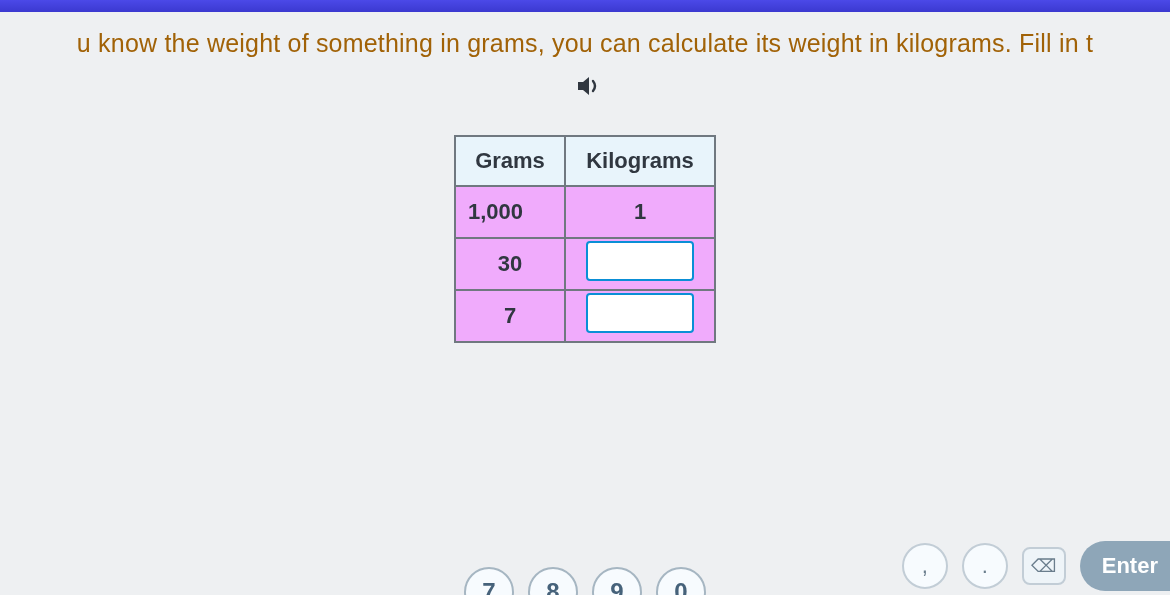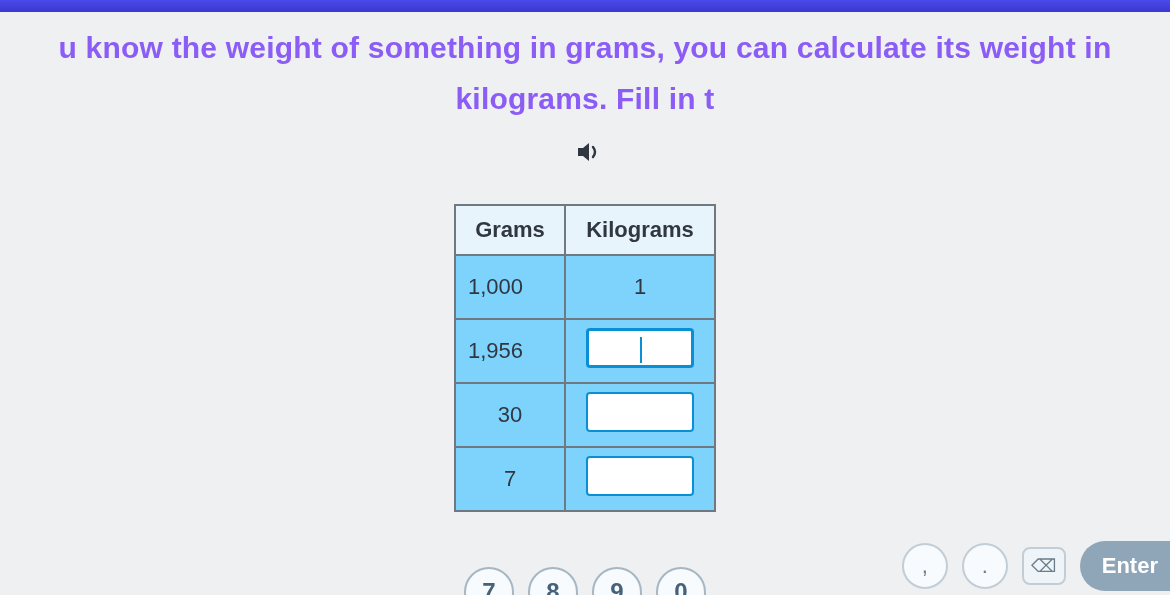--- a/index.html
+++ b/index.html
@@ -13,59 +13,59 @@
 }
 .top-bar {
   width: 100%;
   height: 12px;
   background: linear-gradient(#4b49e8, #3b39d0);
 }
 .content {
   padding: 10px 0 0 0;
 }
 .question-text {
-  color: #8b5cf6;
-  font-size: 30px;
-  font-weight: 700;
+  color: #a16207;
+  font-size: 25px;
+  font-weight: 400;
   line-height: 1.7;
   text-align: center;
   padding: 0 10px 20px 10px;
   letter-spacing: 0.2px;
 }
 .audio-icon {
   display: inline-block;
   vertical-align: middle;
   margin-left: 8px;
 }
 .table-wrap {
   display: flex;
   justify-content: center;
   margin-top: 6px;
 }
 table.gtable {
   border-collapse: collapse;
-  background: #7dd3fc;
+  background: #f0abfc;
   padding-left: 32px;
 }
 table.gtable th, table.gtable td {
   border: 2px solid #707880;
   padding: 0;
   text-align: center;
   vertical-align: middle;
   font-size: 22px;
   color: #303740;
 }
 table.gtable th {
   background: #e8f4fb;
   font-weight: 700;
   height: 50px;
 }
 table.gtable th:first-child, table.gtable td:first-child { width: 110px; }
 table.gtable th:last-child, table.gtable td:last-child { width: 150px; }
-table.gtable td { height: 64px; }
+table.gtable td { height: 52px; font-weight: bold; }
 .answer-box {
   display: inline-block;
   width: 108px;
   height: 40px;
   border: 2px solid #0a8fd6;
   border-radius: 4px;
   background: #fff;
 }
 .answer-box.active {
   border: 3px solid #0a8fd6;
@@ -172,26 +172,20 @@
           <th>Grams</th>
           <th>Kilograms</th>
         </tr>
       </thead>
       <tbody>
         <tr>
           <td style="text-align:left;padding-left:12px;">1,000</td>
           <td>1</td>
         </tr>
         <tr>
-          <td style="text-align:left;padding-left:12px;">1,956</td>
-          <td>
-            <span class="answer-box active"><span class="cursor-tick"></span></span>
-          </td>
-        </tr>
-        <tr>
           <td style="text-align:center;">30</td>
           <td>
             <span class="answer-box"></span>
           </td>
         </tr>
         <tr>
           <td style="text-align:center;">7</td>
           <td>
             <span class="answer-box"></span>
           </td>

